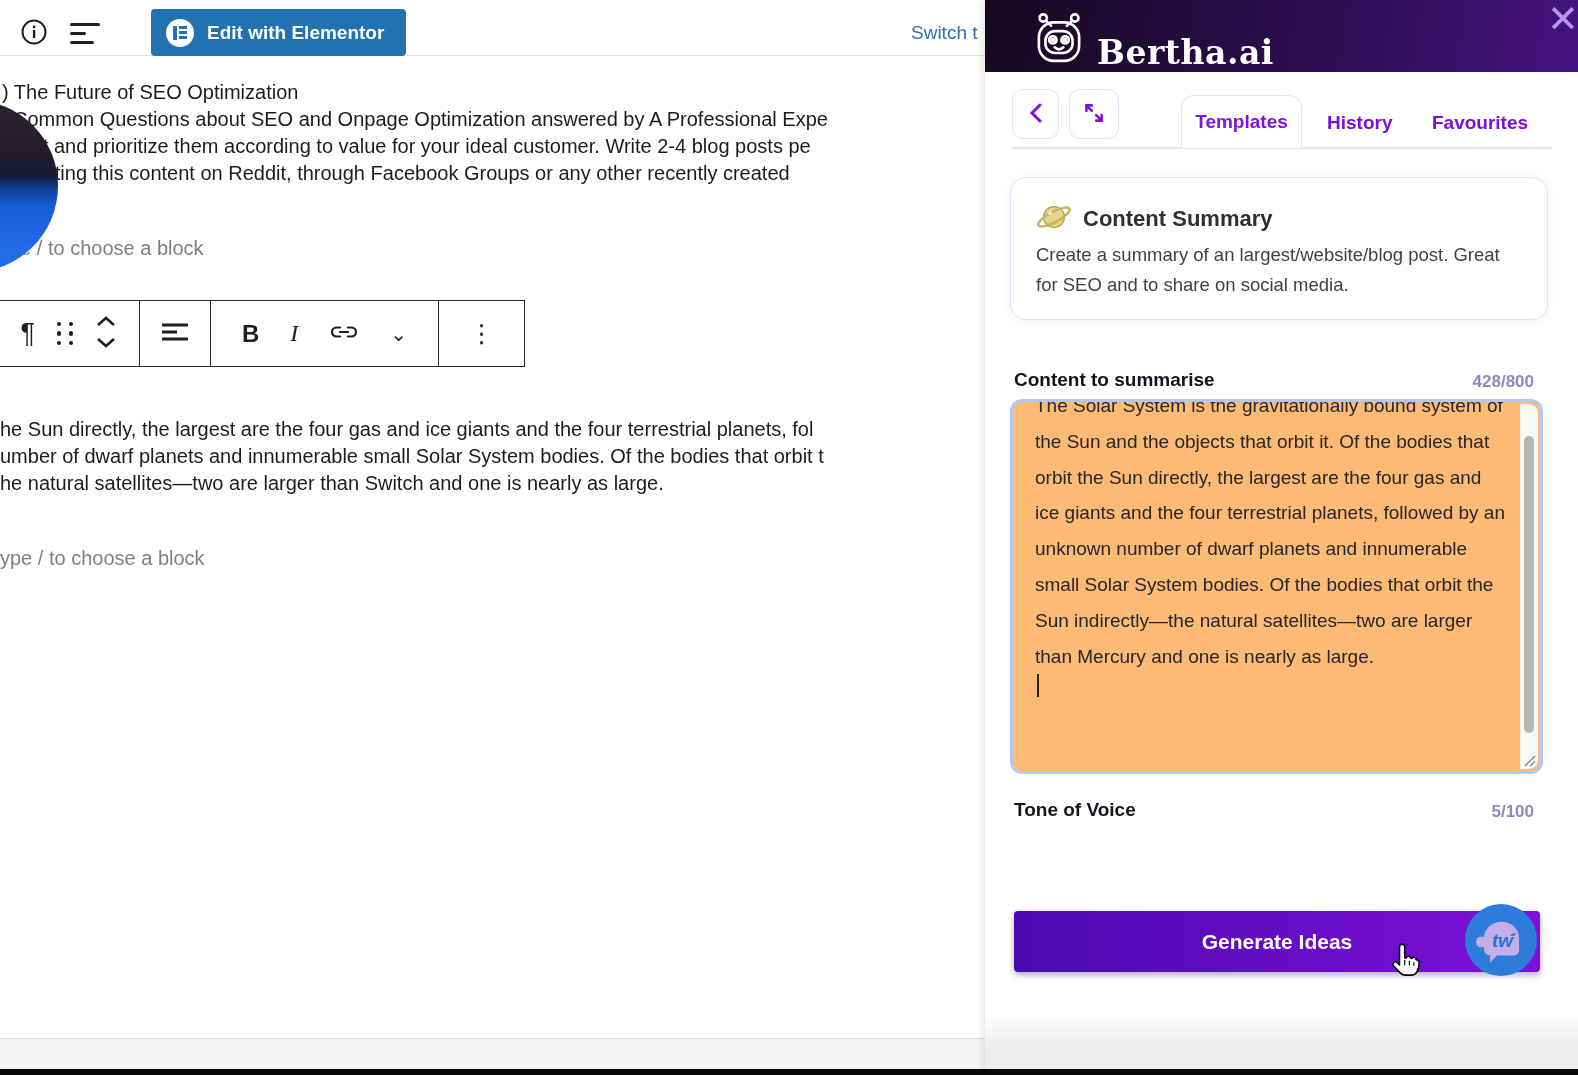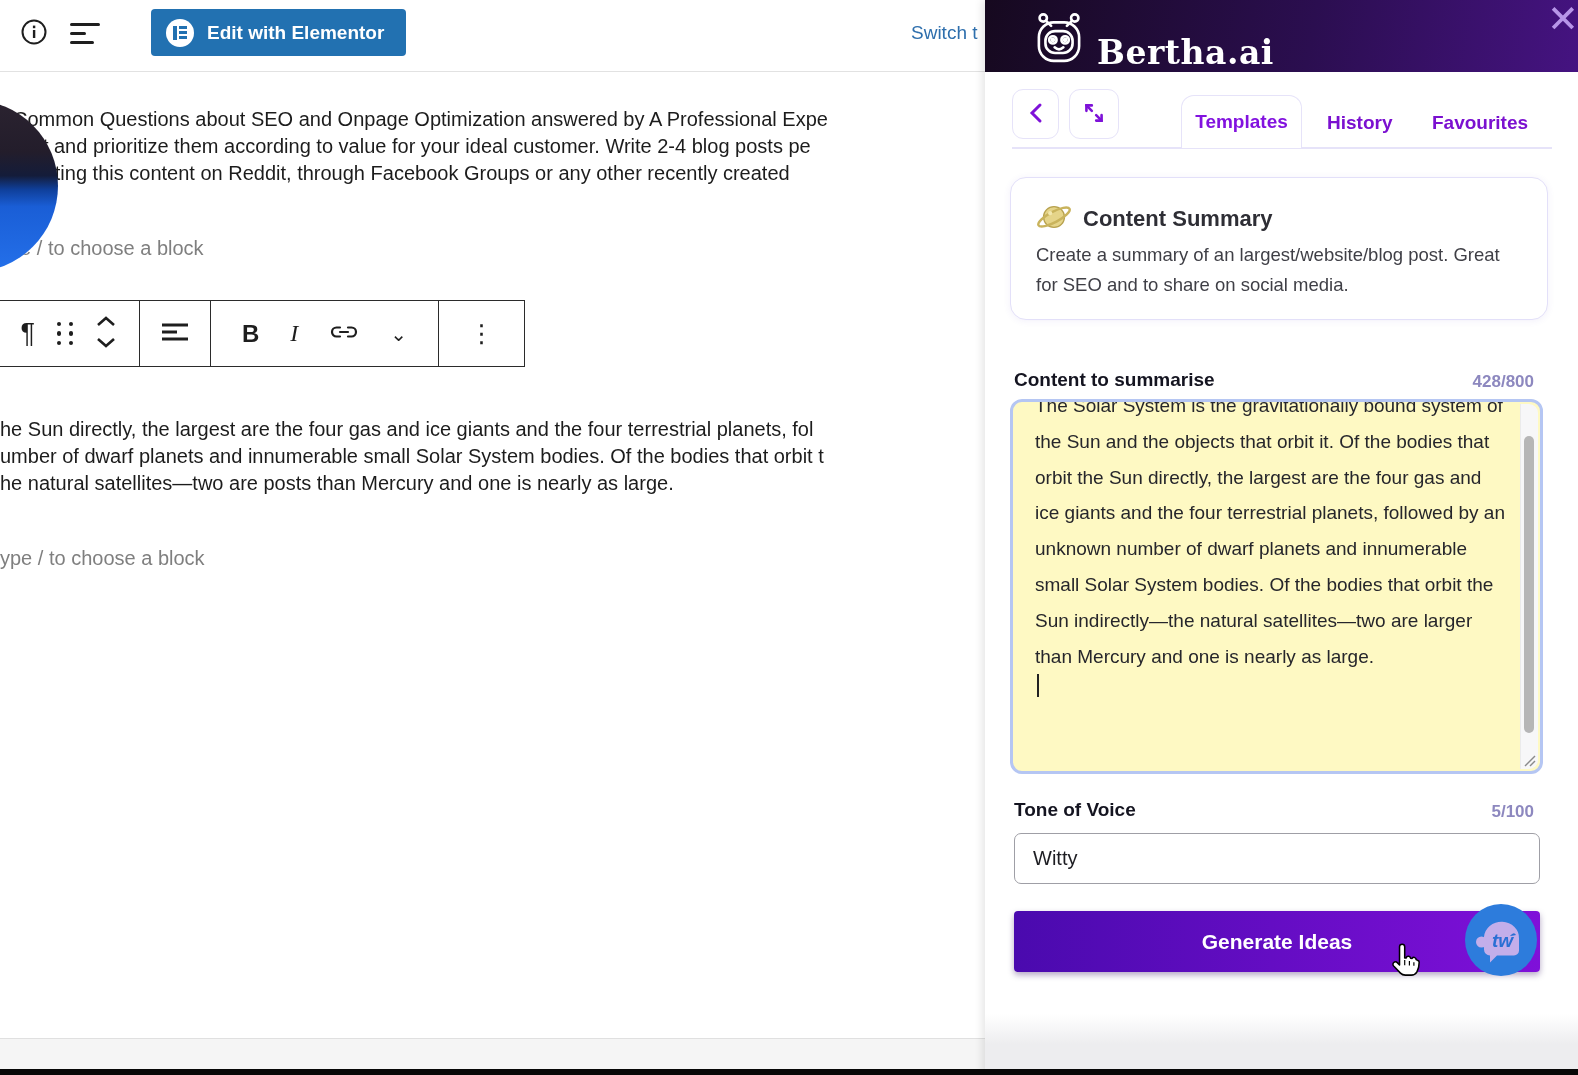--- a/index.html
+++ b/index.html
@@ -2,21 +2,21 @@
 <html><head>
 <meta charset="utf-8">
 <style>
   * { margin:0; padding:0; box-sizing:border-box; }
   html,body { width:1578px; height:1075px; overflow:hidden; background:#fff;
     font-family:"Liberation Sans", sans-serif; }
   .stage { position:relative; width:1578px; height:1075px; background:#fff; overflow:hidden; }
 
   
   .editor { position:absolute; left:0; top:0; width:985px; height:1075px; background:#fff; }
-  .topbar { position:absolute; left:0; top:0; width:985px; height:72px; background:#fff;
+  .topbar { position:absolute; left:0; top:0; width:985px; height:56px; background:#fff;
     border-bottom:1px solid #e2e2e2; }
   .icon-btn { position:absolute; background:none; border:none; cursor:pointer; }
   .info-btn { left:18px; top:17px; width:32px; height:32px; }
   .listview-btn { left:70px; top:19px; width:34px; height:30px; }
   .lv-line { position:absolute; left:0; height:3px; background:#1e1e1e; border-radius:2px; }
   .elementor-btn { position:absolute; left:151px; top:9px; width:255px; height:47px;
     background:#2271b1; border:none; border-radius:4px; color:#fff; font-size:19px; font-weight:700;
     display:flex; align-items:center; gap:13px; padding-left:15px; cursor:pointer;
     font-family:"Liberation Sans", sans-serif; }
   .el-circle { width:28px; height:28px; border-radius:50%; background:#fff; position:relative; flex:0 0 28px; }
@@ -81,21 +81,21 @@
     box-shadow:0 1px 7px rgba(90,70,190,.08); cursor:pointer; }
   .card-title-row { position:absolute; left:24px; top:20px; display:flex; align-items:center; gap:10px; }
   .card-title { font-size:22px; font-weight:800; color:#2e2e35; }
   .card-desc { position:absolute; left:25px; top:62px; width:485px; font-size:18.5px;
     line-height:30px; color:#3f3f46; }
 
   .field-label { position:absolute; font-size:19px; font-weight:800; color:#141420; }
   .field-counter { position:absolute; font-size:17px; font-weight:700; color:#8d88bf; }
 
   .textbox { position:absolute; left:25px; top:399px; width:533px; height:375px;
-    border:3px solid #b5c6f3; border-radius:12px; background:#fef9c3; overflow:hidden; cursor:text; }
+    border:3px solid #b5c6f3; border-radius:12px; background:#fdba74; overflow:hidden; cursor:text; }
   .textbox-inner { position:absolute; left:0; top:0; right:22px; bottom:0; overflow:hidden;
     padding:0 12px 0 22px; }
   .textbox-text { display:block; margin-top:-14px; font-size:19px; line-height:35.8px; color:#26262b; }
   .caret { display:inline-block; width:2px; height:23px; background:#222; margin-left:2px;
     vertical-align:-4px; }
   .scroll-track { position:absolute; right:2px; top:2px; bottom:2px; width:18px; background:#f7f7f8;
     border-left:1px solid #ebebeb; border-radius:0 9px 9px 0; }
   .scroll-thumb { position:absolute; right:4px; top:32px; width:10px; height:297px; background:#b6b6b6;
     border-radius:6px; cursor:pointer; }
   .resize-handle { position:absolute; right:3px; bottom:3px; width:16px; height:16px; cursor:nwse-resize; }
@@ -145,20 +145,21 @@
           <span style="left:7px;top:7px;width:4px;height:14px;"></span>
           <span style="left:13px;top:7px;width:8px;height:3.6px;"></span>
           <span style="left:13px;top:12.2px;width:8px;height:3.6px;"></span>
           <span style="left:13px;top:17.4px;width:8px;height:3.6px;"></span>
         </span>
         <span>Edit with Elementor</span>
       </button>
       <a class="switch-link">Switch t</a>
     </div>
 
+    <div class="ed-line" style="left:2px;top:79px;">) The Future of SEO Optimization</div>
     <div class="ed-line" style="left:13px;top:106px;">Common Questions about SEO and Onpage Optimization answered by A Professional Expe</div>
     <div class="ed-line" style="left:24px;top:133px;">list and prioritize them according to value for your ideal customer. Write 2-4 blog posts pe</div>
     <div class="ed-line" style="left:27px;top:160px;">moting this content on Reddit, through Facebook Groups or any other recently created</div>
 
     <div class="placeholder" style="left:9px;top:237px;">pe / to choose a block</div>
 
     <div class="webcam"></div>
 
     <div class="block-toolbar">
       <div class="bt-group bt-g1">
@@ -217,21 +218,21 @@
       </div>
       <div class="bt-group bt-g4">
         <button class="bt-btn kebab">
             <span>⋮</span>
           </button>
       </div>
     </div>
 
     <div class="ed-line" style="left:0;top:416px;">he Sun directly, the largest are the four gas and ice giants and the four terrestrial planets, fol</div>
     <div class="ed-line" style="left:0;top:443px;">umber of dwarf planets and innumerable small Solar System bodies. Of the bodies that orbit t</div>
-    <div class="ed-line" style="left:0;top:470px;">he natural satellites—two are posts than Mercury and one is nearly as large.</div>
+    <div class="ed-line" style="left:0;top:470px;">he natural satellites—two are larger than Switch and one is nearly as large.</div>
 
     <div class="placeholder" style="left:0;top:547px;">ype / to choose a block</div>
 
     <div class="ed-bottom-line"></div>
     <div class="ed-bottom-grey"></div>
   </div>
 
   <div class="panel">
 
     <div class="panel-header">
@@ -303,21 +304,20 @@
       <div class="resize-handle">
         <svg width="16" height="16" viewBox="0 0 16 16" stroke="#8a8a8a" stroke-width="1.4">
           <line x1="14" y1="4" x2="4" y2="14"></line>
             <line x1="14" y1="9" x2="9" y2="14"></line>
         </svg>
       </div>
     </div>
 
     <div class="field-label" style="left:29px;top:799px;">Tone of Voice</div>
     <div class="field-counter" style="right:44px;top:802px;">5/100</div>
-    <input class="tone-input" type="text" value="Witty" style="">
 
     <button class="generate-btn">Generate Ideas</button>
     <div class="tw-badge">
       <svg width="74" height="74" viewBox="0 0 74 74">
         <circle cx="37" cy="37" r="36" fill="#2d7cdc"></circle>
         <path d="M20 34 a17.5 16 0 0 1 35 1.5 v12 a5 5 0 0 1 -5 5 h-17 l-7 7 v-7 a6 6 0 0 1 -6-6 Z" fill="#c3aeea"></path>
         <circle cx="17.5" cy="39" r="5.5" fill="#c3aeea"></circle>
         <text x="28" y="44" font-size="19" font-weight="bold" font-style="italic" fill="#2a6fd4" font-family="Liberation Sans, sans-serif">tw</text>
         <path d="M46 33 q4 -5 6 -1 q-5 1 -6 1 Z" fill="#2a6fd4"></path>
       </svg>

